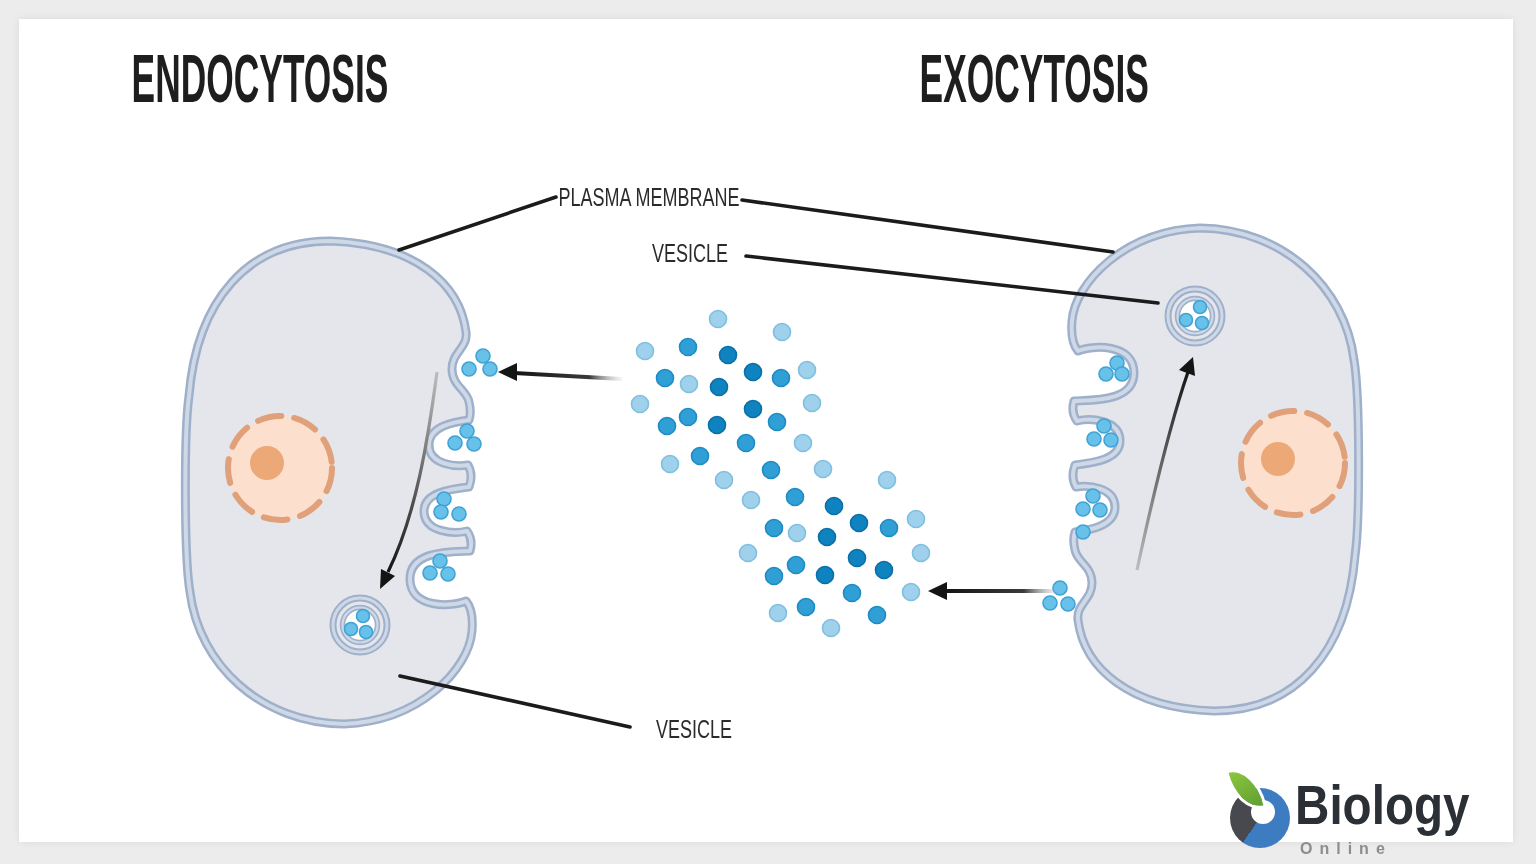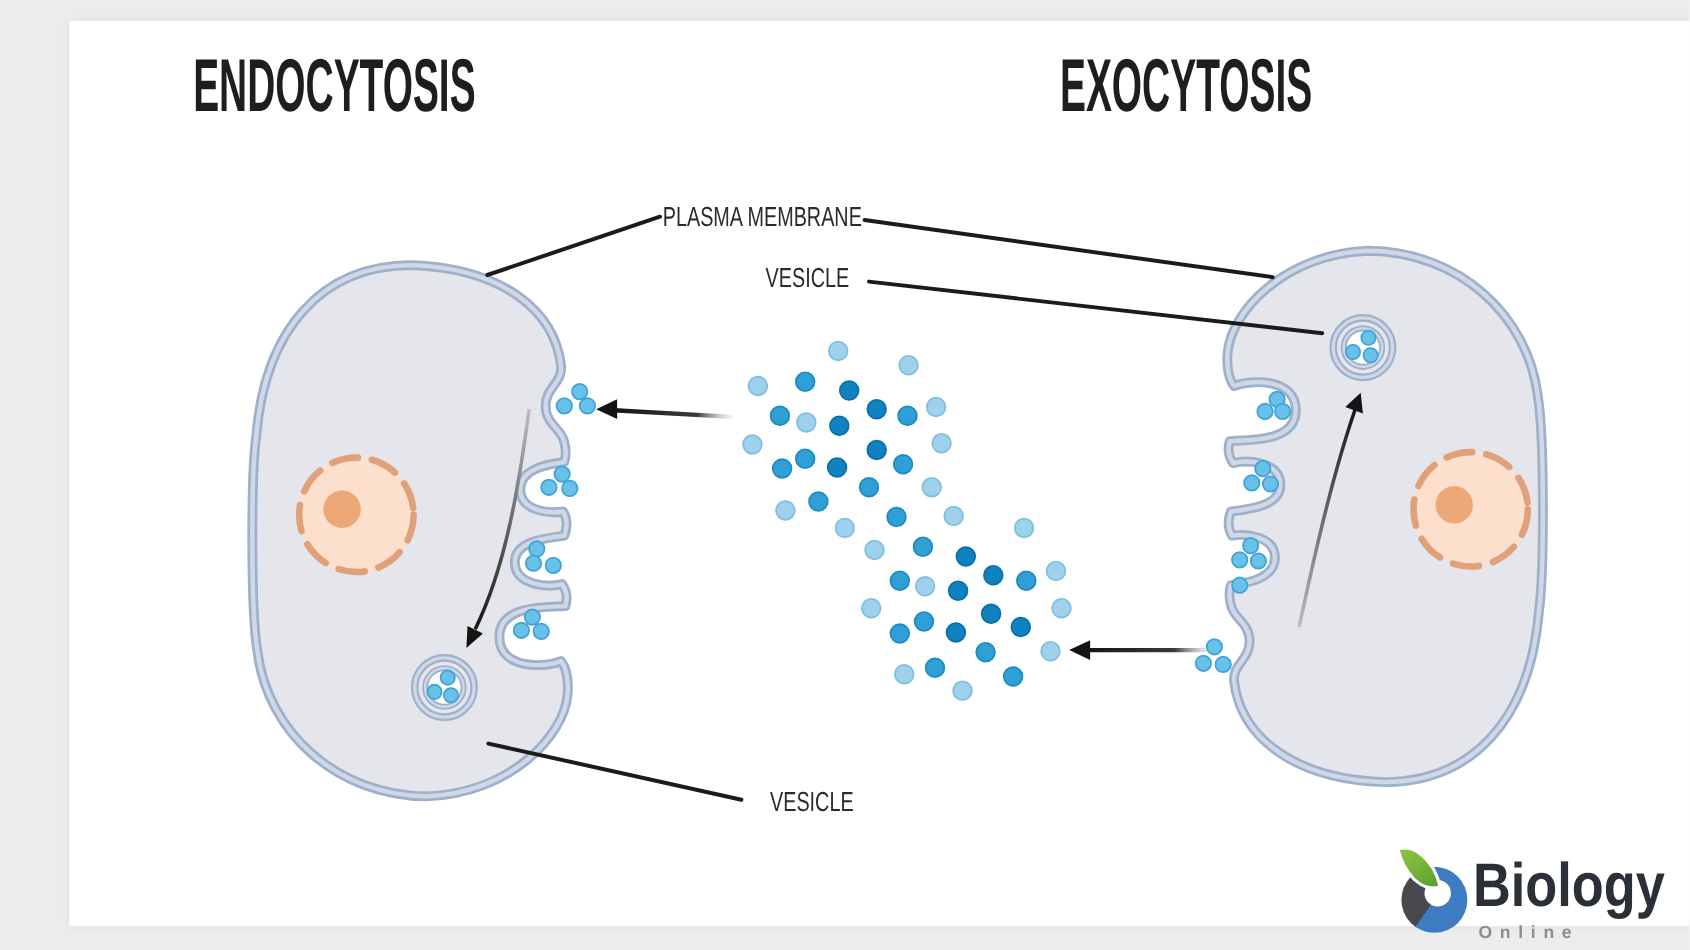--- a/index.html
+++ b/index.html
@@ -2,21 +2,21 @@
 <html><head>
 <meta charset="utf-8">
 <style>
   html,body{margin:0;padding:0;}
   body{
     width:1536px;height:864px;
     background:#ececec;
     font-family:"Liberation Sans", sans-serif;
     overflow:hidden;
   }
-  #stage{position:relative;width:1352px;height:864px;margin-left:44px;}
+  #stage{position:relative;width:1352px;height:864px;}
   .panel{
     position:absolute;left:19px;top:19px;width:1494px;height:823px;
     background:#ffffff;
     box-shadow:0 0 8px rgba(0,0,0,0.07);
   }
   svg.diagram{position:absolute;left:0;top:0;width:1536px;height:864px;}
   .title{
     position:absolute;
     font-size:68px;font-weight:bold;line-height:1;
     color:#1e1e1e;text-align:center;

